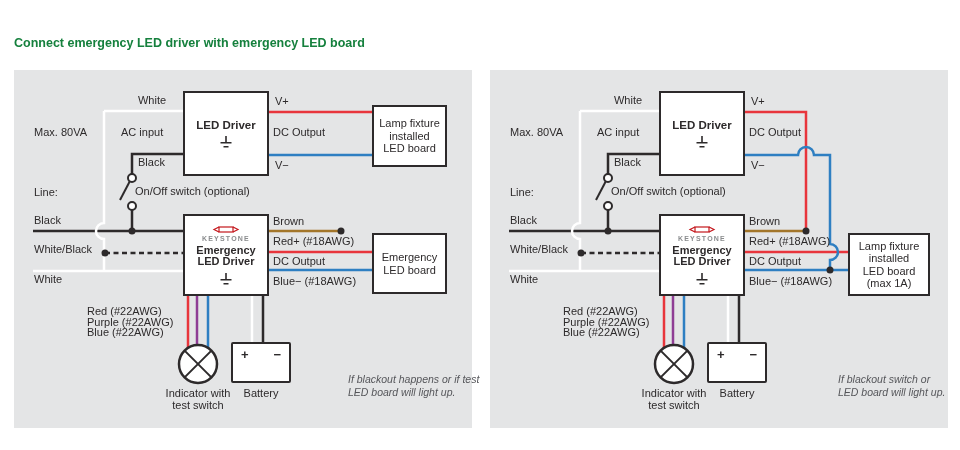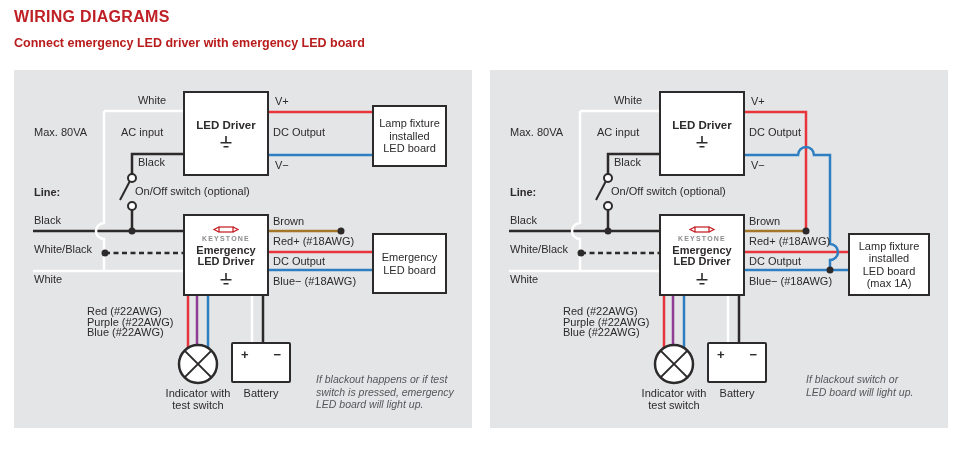--- a/index.html
+++ b/index.html
@@ -1,48 +1,47 @@
 <!DOCTYPE html>
 <html><head>
 <meta charset="utf-8">
 <style>
   html,body{margin:0;padding:0;background:#ffffff;}
   #app{position:relative;width:960px;height:450px;background:#ffffff;overflow:hidden;
        font-family:"Liberation Sans",sans-serif;color:#2d2a2b;}
   .page-title{position:absolute;left:14px;top:8px;font-size:16px;font-weight:bold;
        letter-spacing:.3px;color:#bf2026;}
-  .subtitle{position:absolute;top:36px;font-size:12.5px;font-weight:bold;color:#b91c1c;white-space:nowrap;}
+  .subtitle{position:absolute;top:36px;font-size:12.5px;font-weight:bold;color:#15803d;white-space:nowrap;}
   .panel{position:absolute;top:70px;width:458px;height:358px;background:#e4e5e6;}
   .panel svg.wires{position:absolute;left:0;top:0;}
   .lbl{position:absolute;font-size:11px;line-height:11.5px;color:#2d2a2b;white-space:nowrap;}
-  .b{font-weight:bold;}
+  .b{font-weight:normal;}
   .ctr{text-align:center;}
   .box{position:absolute;background:#ffffff;border:2.5px solid #2d2a2b;box-sizing:border-box;
        display:flex;flex-direction:column;align-items:center;justify-content:center;}
   .box.thin{border-width:2px;}
   .box .bt{font-size:11.5px;font-weight:bold;line-height:12px;}
   .board-line{font-size:11px;line-height:12.5px;text-align:center;}
   .emg .brand{display:flex;flex-direction:column;align-items:center;margin-bottom:3px;}
   .emg .ksname{font-size:7px;font-weight:bold;letter-spacing:1.2px;color:#8a8c8e;margin-top:1px;}
   .emg .etitle{font-size:11px;font-weight:bold;line-height:11.5px;text-align:center;}
   .gnd{margin-top:5px;}
   .battery{position:absolute;background:#ffffff;border:2px solid #2d2a2b;border-radius:2px;
        box-sizing:border-box;}
   .bat-row{display:flex;justify-content:space-between;padding:3px 8px 0 8px;
        font-size:13px;font-weight:bold;color:#2d2a2b;}
-  .note{position:absolute;font-size:10.5px;line-height:12.5px;font-style:italic;color:#55565a;}
+  .note{position:absolute;font-size:10.5px;line-height:12.5px;font-style:italic;color:#55565a;margin-left:32px;}
   .awg{position:absolute;font-size:11px;line-height:10.5px;color:#2d2a2b;}
   .awg div{margin-bottom:0;}
 </style>
 </head>
 <body>
 
 <div id="app">
 
-  <div class="page-title">WIRING DIAGRAMS</div>
   <div class="subtitle" style="left:14px;">Connect emergency LED driver with emergency LED board</div>
 
   <div class="panel" style="left:14px;">
     <svg class="wires" width="458" height="358" viewBox="0 0 458 358">
 
       <g stroke="#2d2a2b" stroke-width="2.5" fill="none">
         <path d="M169,84 H118 V104"></path>
         <path d="M118,140 V161"></path>
         <path d="M19,161 H169"></path>
         <path d="M91,183 H169" stroke-dasharray="5,3.5"></path>
@@ -143,21 +142,20 @@
       <div>Purple (#22AWG)</div>
       <div>Blue (#22AWG)</div>
     </div>
     <div class="lbl ctr" style="left:134px;top:318px;width:100px;">
       <div>Indicator with</div>
       <div>test switch</div>
     </div>
     <div class="lbl ctr" style="left:217px;top:318px;width:60px;">Battery</div>
     <div class="note" style="left:302px;top:303px;width:152px;">
       <div>If blackout happens or if test</div>
-      <div>switch is pressed, emergency</div>
       <div>LED board will light up.</div>
     </div>
   </div>
 
   <div class="panel" style="left:490px;">
     <svg class="wires" width="458" height="358" viewBox="0 0 458 358">
 
       <g stroke="#2d2a2b" stroke-width="2.5" fill="none">
         <path d="M169,84 H118 V104"></path>
         <path d="M118,140 V161"></path>

